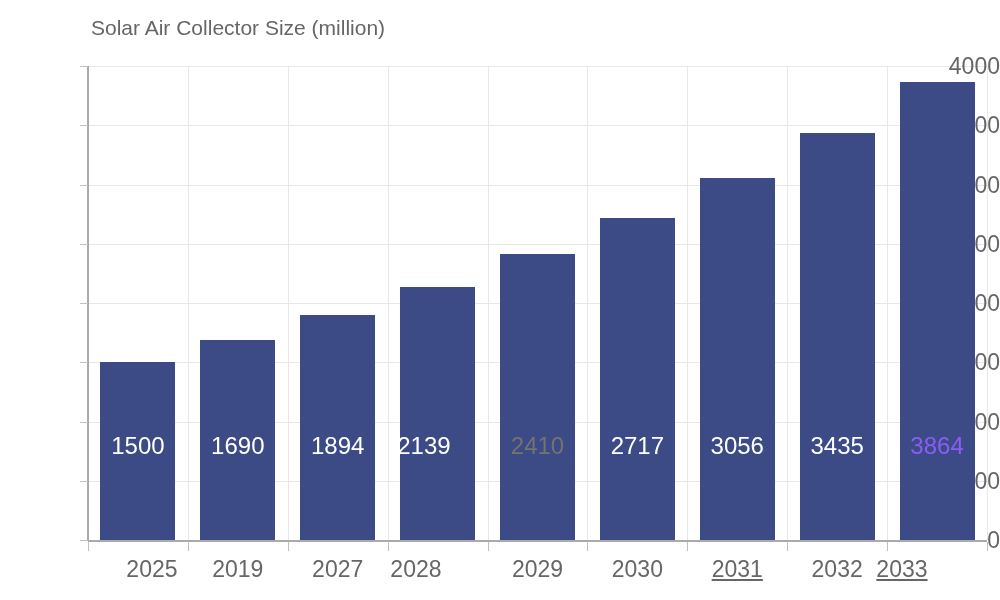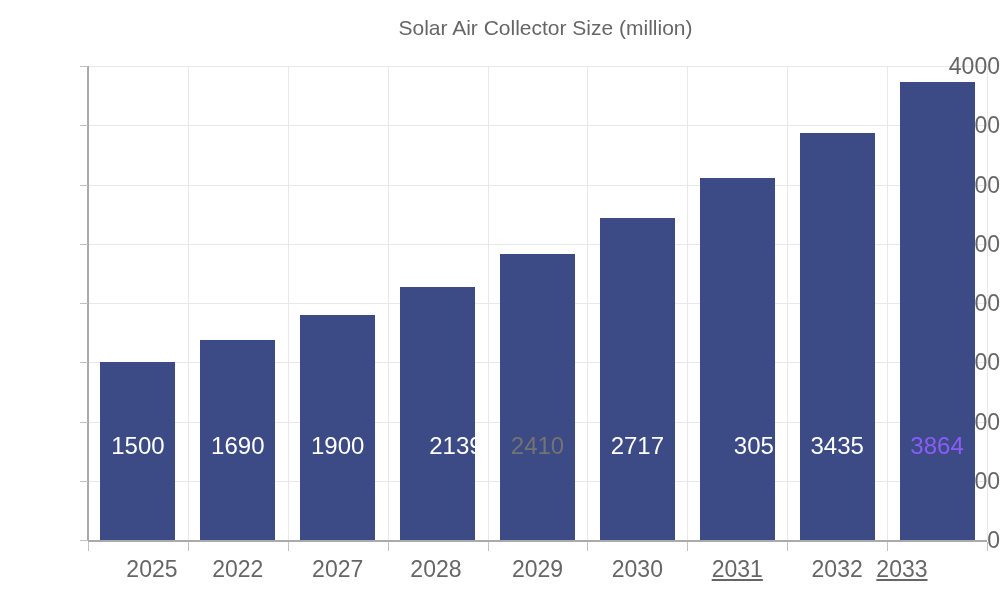--- a/index.html
+++ b/index.html
@@ -22,21 +22,20 @@
 
   
   .legend {
     position: absolute;
     left: 0;
     top: 0;
     width: 1000px;
     height: 54px;
     display: flex;
     align-items: center;
-    justify-content: center;
   }
   .legend-item {
     display: flex;
     align-items: center;
   }
   .legend-swatch {
     width: 75px;
     height: 25px;
     margin-right: 16px;
   }
@@ -187,50 +186,50 @@
       <div class="ytick-mark" style="top: 125.25px;"></div>
       <div class="ytick-label" style="top: 114.25px;">3500</div>
       <div class="ytick-mark" style="top: 66px;"></div>
       <div class="ytick-label" style="top: 55px;">4000</div>
     </div>
   <div id="xaxis-layer">
       <div class="xtick-mark" style="left: 188px;"></div>
       <div class="xtick-mark" style="left: 88px;"></div>
       <div class="xtick-label" style="left: 102px; width: 99.8889px;">2025</div>
       <div class="xtick-mark" style="left: 288px;"></div>
-      <div class="xtick-label" style="left: 187.889px; width: 99.8889px;">2022</div>
+      <div class="xtick-label" style="left: 187.889px; width: 99.8889px;">2019</div>
       <div class="xtick-mark" style="left: 388px;"></div>
       <div class="xtick-label" style="left: 287.778px; width: 99.8889px;">2027</div>
       <div class="xtick-mark" style="left: 488px;"></div>
-      <div class="xtick-label" style="left: 386px; width: 99.8889px;">2028</div>
+      <div class="xtick-label" style="left: 366px; width: 99.8889px;">2028</div>
       <div class="xtick-mark" style="left: 587px;"></div>
       <div class="xtick-label" style="left: 487.556px; width: 99.8889px;">2029</div>
       <div class="xtick-mark" style="left: 687px;"></div>
       <div class="xtick-label" style="left: 587.444px; width: 99.8889px;">2030</div>
       <div class="xtick-mark" style="left: 787px;"></div>
       <div class="xtick-label" style="left: 687.333px; width: 99.8889px; text-decoration: underline;">2031</div>
       <div class="xtick-mark" style="left: 887px;"></div>
       <div class="xtick-label" style="left: 787.222px; width: 99.8889px;">2032</div>
       <div class="xtick-mark" style="left: 987px;"></div>
       <div class="xtick-label" style="left: 852px; width: 99.8889px; text-decoration: underline;">2033</div>
     </div>
   <div id="bars-layer">
       <div class="bar" style="left: 100.444px; top: 362.25px; width: 75px; height: 177.75px; background: rgb(60, 74, 133);"></div>
       <div class="bar-value" style="left: 88px; width: 99.8889px; top: 434px; color: rgb(255, 255, 255);">1500</div>
       <div class="bar" style="left: 200.333px; top: 339.735px; width: 75px; height: 200.265px; background: rgb(60, 74, 133);"></div>
       <div class="bar-value" style="left: 187.889px; width: 99.8889px; top: 434px; color: rgb(255, 255, 255);">1690</div>
       <div class="bar" style="left: 300.222px; top: 314.731px; width: 75px; height: 225.268px; background: rgb(60, 74, 133);"></div>
-      <div class="bar-value" style="left: 287.778px; width: 99.8889px; top: 434px; color: rgb(255, 255, 255);">1900</div>
+      <div class="bar-value" style="left: 287.778px; width: 99.8889px; top: 434px; color: rgb(255, 255, 255);">1894</div>
       <div class="bar" style="left: 400.111px; top: 286.529px; width: 75px; height: 253.471px; background: rgb(60, 74, 133);"></div>
-      <div class="bar-value" style="left: 406px; width: 99.8889px; top: 434px; color: rgb(255, 255, 255);">2139</div>
+      <div class="bar-value" style="left: 374px; width: 99.8889px; top: 434px; color: rgb(255, 255, 255);">2139</div>
       <div class="bar" style="left: 500px; top: 254.415px; width: 75px; height: 285.585px; background: rgb(60, 74, 133);"></div>
       <div class="bar-value" style="left: 487.556px; width: 99.8889px; top: 434px; color: #737373;">2410</div>
       <div class="bar" style="left: 599.889px; top: 218.036px; width: 75px; height: 321.964px; background: rgb(60, 74, 133);"></div>
       <div class="bar-value" style="left: 587.444px; width: 99.8889px; top: 434px; color: rgb(255, 255, 255);">2717</div>
       <div class="bar" style="left: 699.778px; top: 177.864px; width: 75px; height: 362.136px; background: rgb(60, 74, 133);"></div>
-      <div class="bar-value" style="left: 687.333px; width: 99.8889px; top: 434px; color: rgb(255, 255, 255); text-align: right;">3056</div>
+      <div class="bar-value" style="left: 687.333px; width: 99.8889px; top: 434px; color: rgb(255, 255, 255);">3056</div>
       <div class="bar" style="left: 799.667px; top: 132.952px; width: 75px; height: 407.048px; background: rgb(60, 74, 133);"></div>
       <div class="bar-value" style="left: 787.222px; width: 99.8889px; top: 434px; color: rgb(255, 255, 255);">3435</div>
       <div class="bar" style="left: 899.556px; top: 82.116px; width: 75px; height: 457.884px; background: rgb(60, 74, 133);"></div>
       <div class="bar-value" style="left: 887.111px; width: 99.8889px; top: 434px; color: #8b5cf6;">3864</div>
     </div>
 
 </div>
 
 </body></html>

